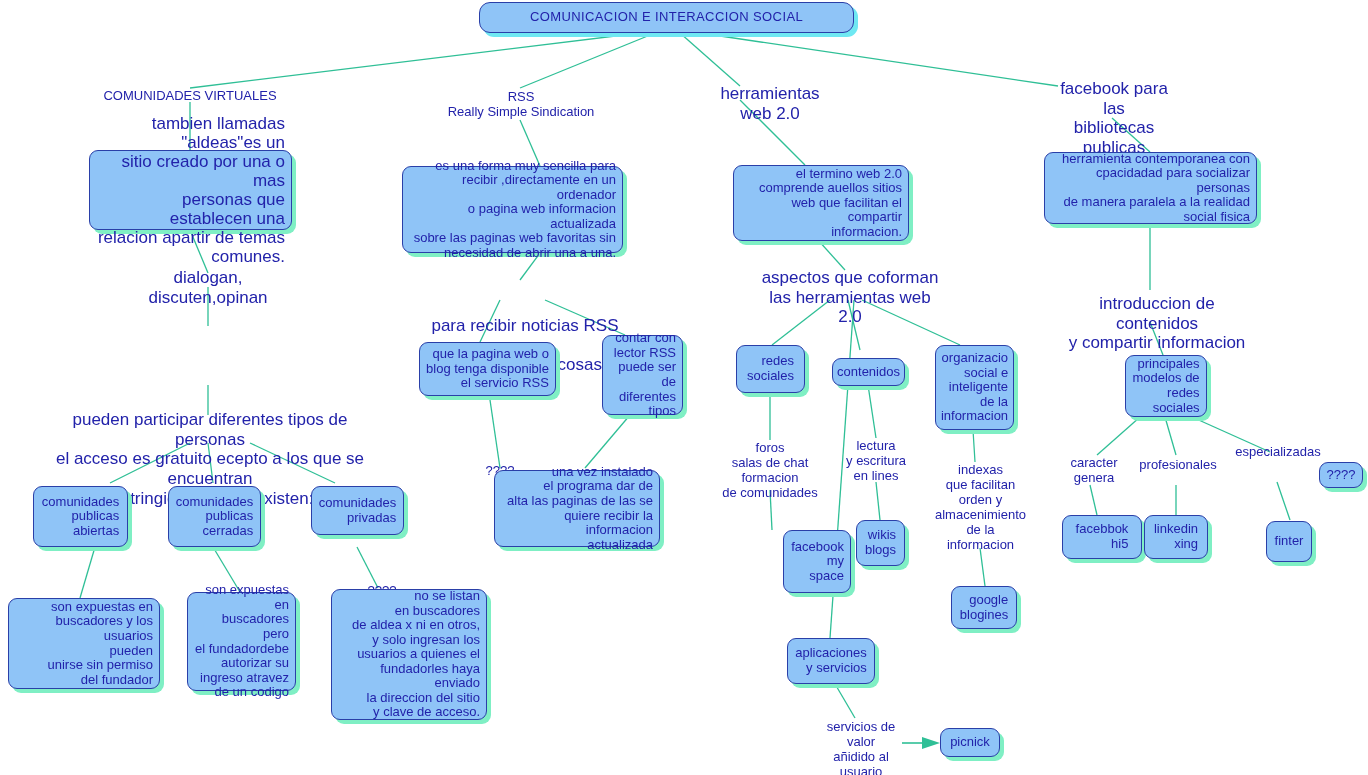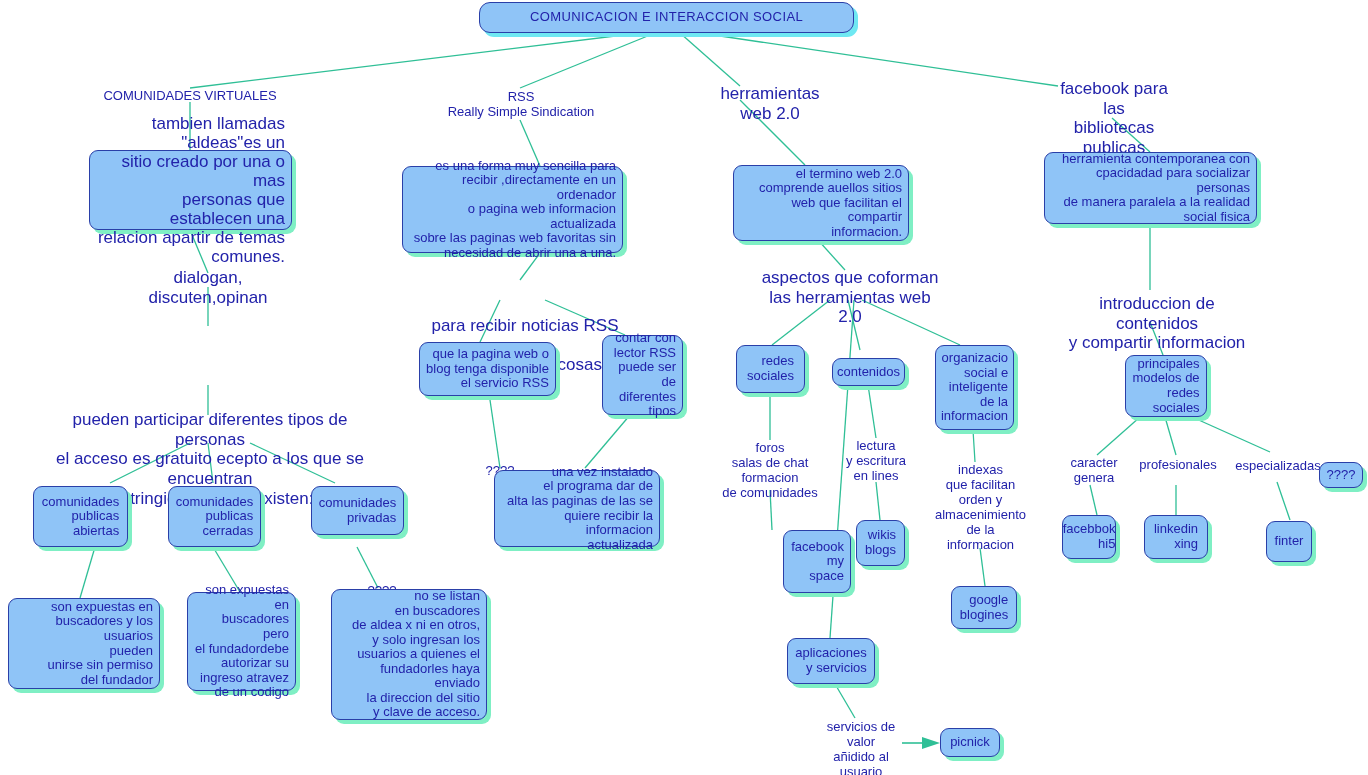--- a/index.html
+++ b/index.html
@@ -260,23 +260,23 @@
 y compartir informacion</div>
 
   <div class="node f115" style="left:1125px; top:355px; width:82px; height:62px;">principales
 modelos de
 redes
 sociales</div>
 
   <div class="phrase f115" style="left:1055px; top:455px; width:78px;">caracter
 genera</div>
   <div class="phrase f115" style="left:1137px; top:457px; width:82px;">profesionales</div>
-  <div class="phrase f115" style="left:1234px; top:458px; width:88px;">especializadas</div>
+  <div class="phrase f115" style="left:1234px; top:444px; width:88px;">especializadas</div>
 
   <div class="node f115" style="left:1319px; top:462px; width:44px; height:26px;">????</div>
 
-  <div class="node f115" style="left:1062px; top:515px; width:54px; height:44px;">facebbok
+  <div class="node f115" style="left:1062px; top:515px; width:80px; height:44px;">facebbok
 hi5</div>
   <div class="node f115" style="left:1144px; top:515px; width:64px; height:44px;">linkedin
 xing</div>
   <div class="node f115" style="left:1266px; top:521px; width:46px; height:41px;">finter</div>
 
 </div>
 
 </body></html>

